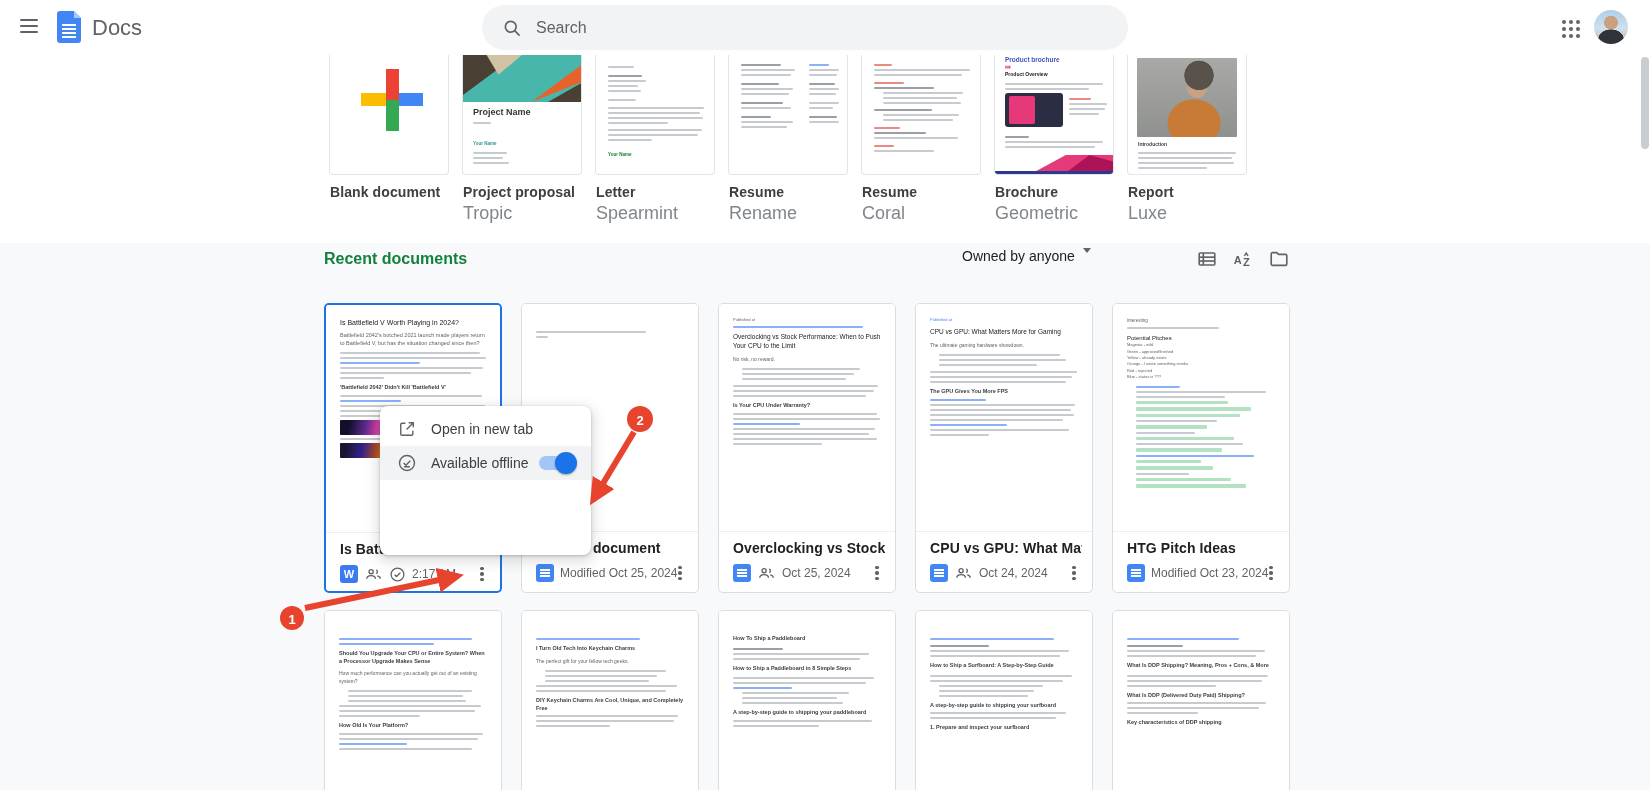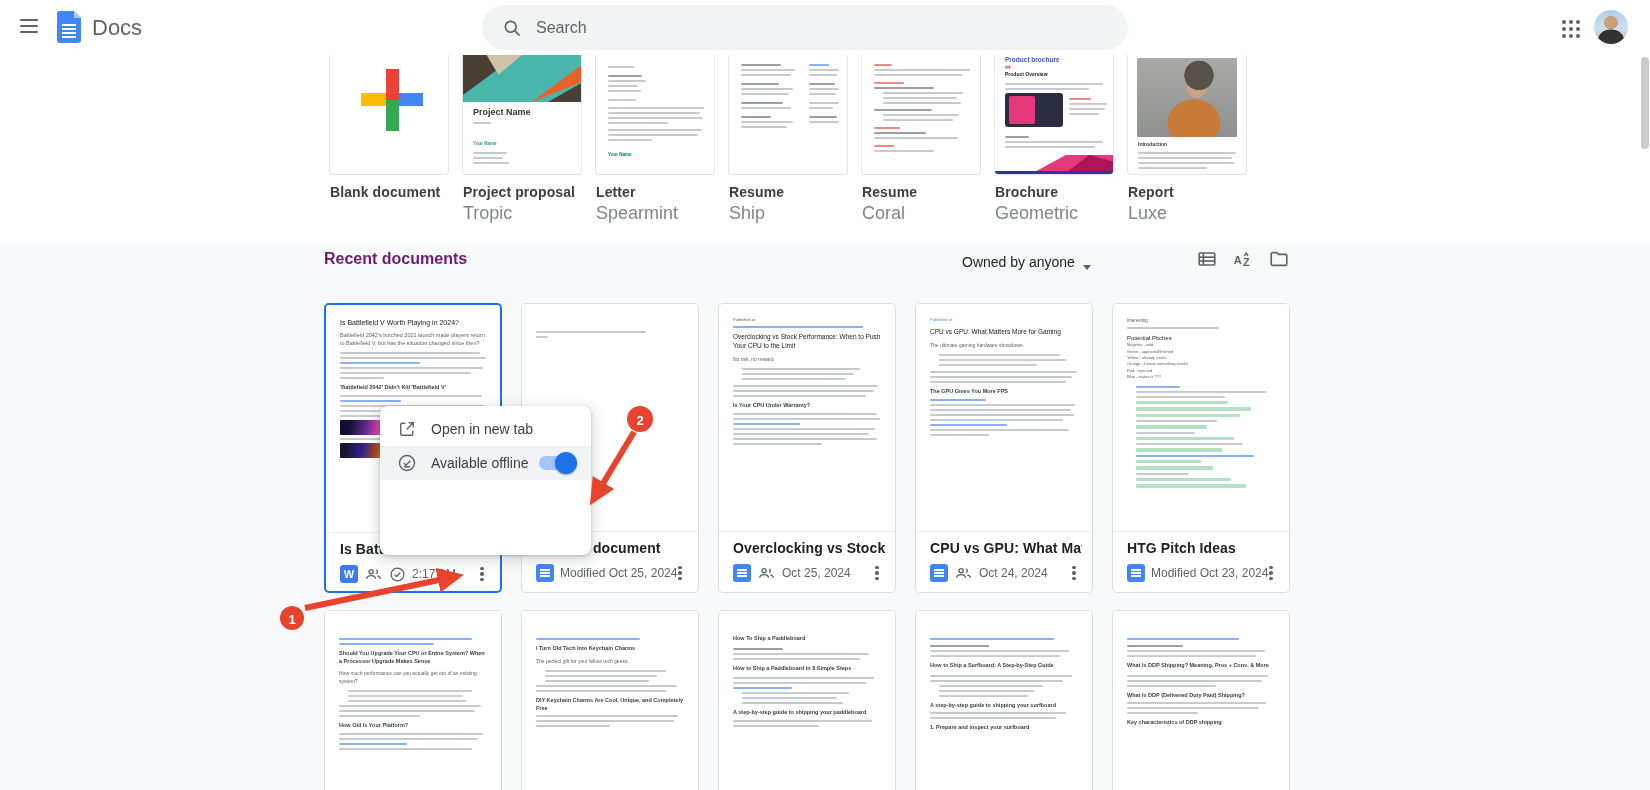--- a/index.html
+++ b/index.html
@@ -71,22 +71,22 @@
   .geo-bar{position:absolute;left:0;bottom:0;width:100%;height:3px;background:#2b3990}
   
   .tl{display:block;height:2px;background:#c7cacf;border-radius:1px;margin:3px 0}
   .tl.d{background:#9aa0a6}
   .tl.bl{background:#8ab0f8}
   .tl.gr{background:#b4e0c4;height:3.5px}
   .tl.ind{margin-left:9px}
   .tl.rd{background:#e98b80}
   
   #recentbg{position:absolute;left:0;top:243px;width:1650px;height:547px;background:#f8f9fa}
-  .rec-title{position:absolute;left:324px;top:250px;font-size:16px;font-weight:700;color:#701a75}
-  .filter{position:absolute;left:962px;top:248px;height:22px;display:flex;align-items:flex-end;cursor:pointer}
+  .rec-title{position:absolute;left:324px;top:250px;font-size:16px;font-weight:700;color:#15803d}
+  .filter{position:absolute;left:962px;top:248px;height:22px;display:flex;align-items:flex-start;cursor:pointer}
   .filter span{font-size:14px;color:#202124}
   .caret{width:0;height:0;border-left:4.5px solid transparent;border-right:4.5px solid transparent;
     border-top:5px solid #5f6368;margin-left:8px}
   .hicon{position:absolute;top:246px;width:26px;height:26px;display:flex;align-items:center;
     justify-content:center;cursor:pointer}
   
   .dcard{position:absolute;width:178px;height:290px;background:#fff;border:1px solid #dadce0;
     border-radius:5px;overflow:hidden;cursor:pointer}
   .dcard.sel{border:2px solid #1a73e8}
   .dcard.row2{height:186px;border-radius:5px 5px 0 0}
@@ -283,21 +283,21 @@
       <i class="tl" style="width:70%"></i>
   </div>
 </div>
 
 <div class="tpl-name" style="left:330px">Blank document</div>
 <div class="tpl-name" style="left:463px">Project proposal</div>
 <div class="tpl-sub" style="left:463px">Tropic</div>
 <div class="tpl-name" style="left:596px">Letter</div>
 <div class="tpl-sub" style="left:596px">Spearmint</div>
 <div class="tpl-name" style="left:729px">Resume</div>
-<div class="tpl-sub" style="left:729px">Ship</div>
+<div class="tpl-sub" style="left:729px">Rename</div>
 <div class="tpl-name" style="left:862px">Resume</div>
 <div class="tpl-sub" style="left:862px">Coral</div>
 <div class="tpl-name" style="left:995px">Brochure</div>
 <div class="tpl-sub" style="left:995px">Geometric</div>
 <div class="tpl-name" style="left:1128px">Report</div>
 <div class="tpl-sub" style="left:1128px">Luxe</div>
 
 <div class="rec-title">Recent documents</div>
 <div class="filter">
   <span>Owned by anyone</span>

